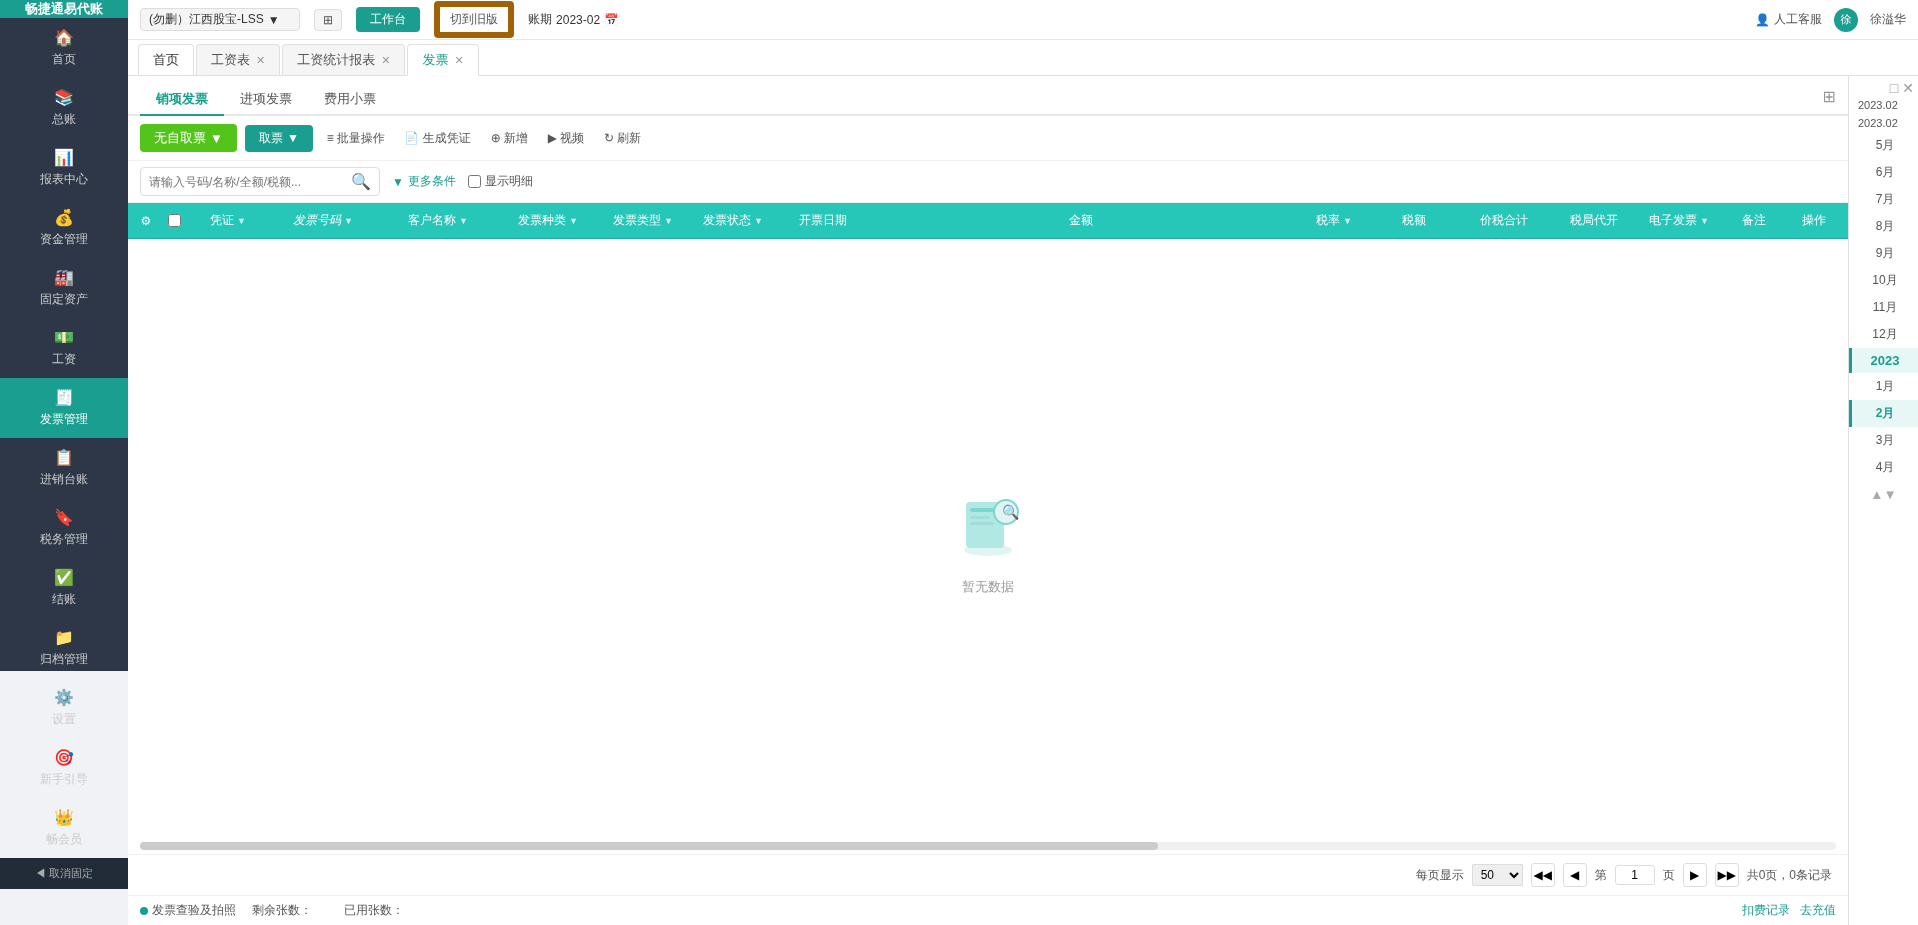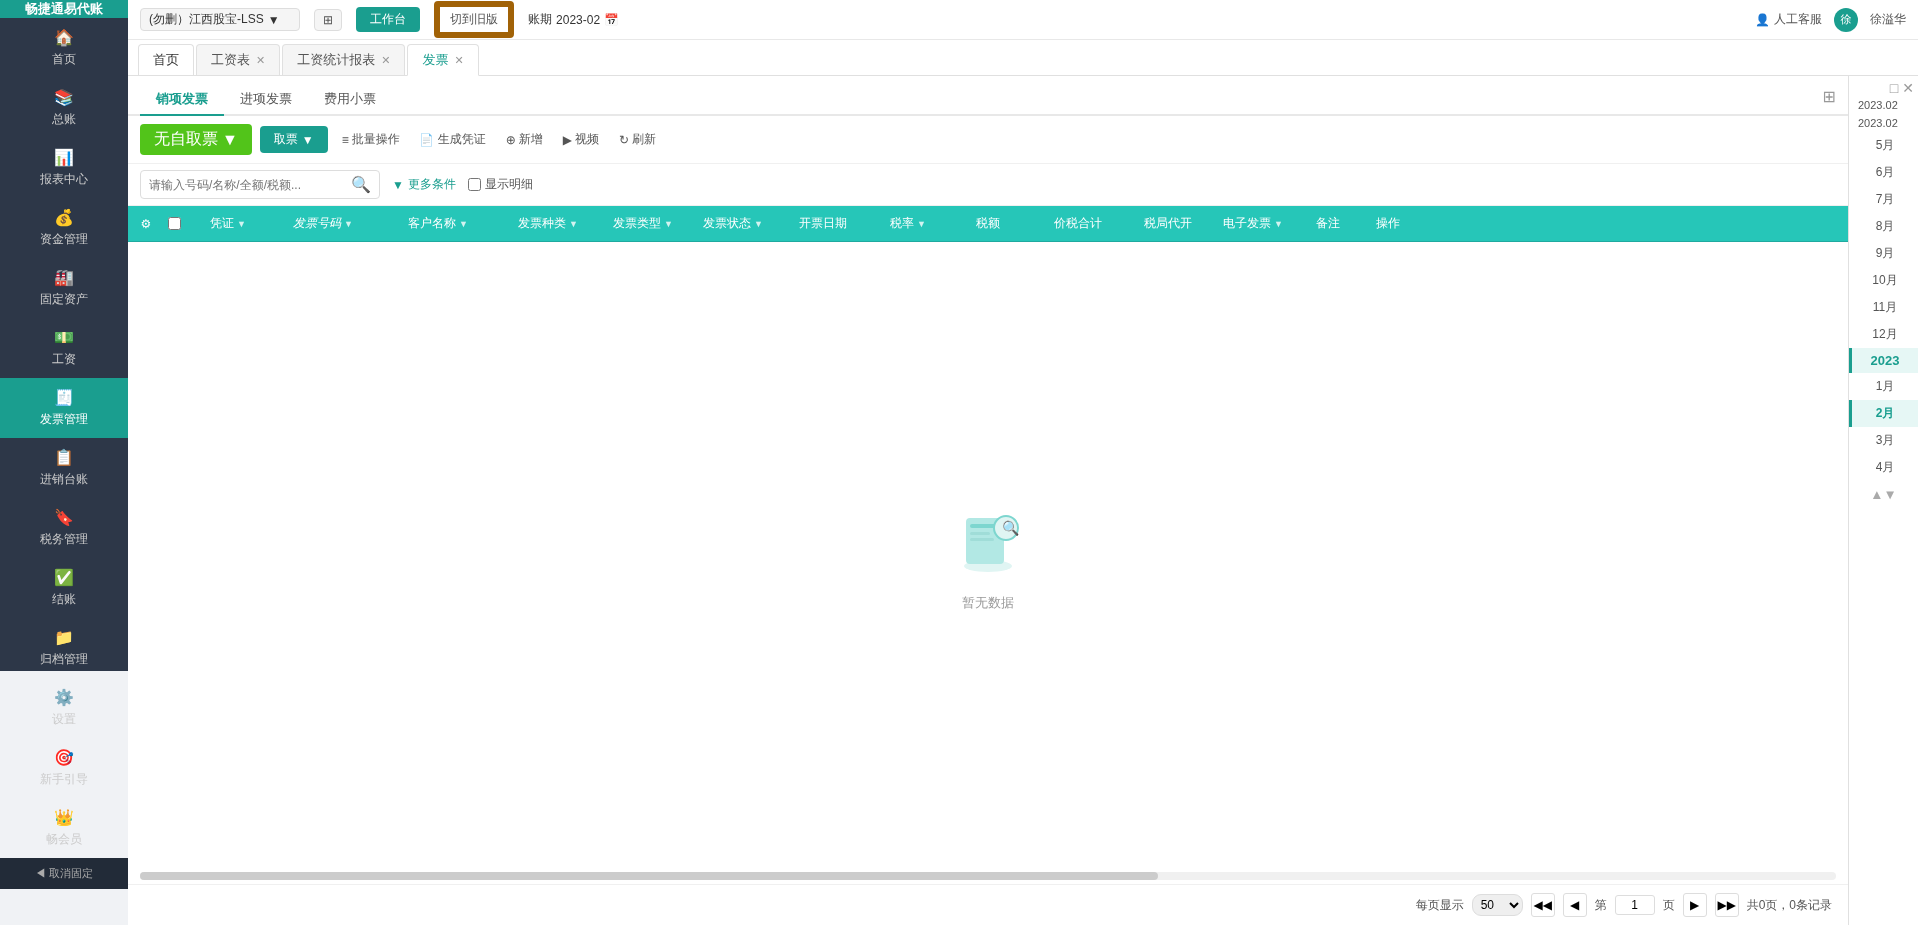--- a/index.html
+++ b/index.html
@@ -194,21 +194,21 @@
       gap: 8px;
       background: white;
       border-bottom: 1px solid #f0f0f0;
     }
     .btn-green {
       background: #52c41a;
       color: white;
       border: none;
       border-radius: 4px;
       padding: 5px 14px;
-      font-size: 16px;
+      font-size: 13px;
       cursor: pointer;
       display: flex;
       align-items: center;
       gap: 4px;
     }
     .btn-teal {
       background: #1a9e8f;
       color: white;
       border: none;
       border-radius: 4px;
@@ -340,21 +340,21 @@
       justify-content: flex-end;
       padding: 8px 16px;
       border-top: 1px solid #f0f0f0;
       background: white;
       gap: 8px;
       font-size: 12px;
       color: #555;
     }
     .page-size-select {
       border: 1px solid #ddd;
-      border-radius: 9px;
+      border-radius: 1px;
       padding: 2px 4px;
       font-size: 12px;
     }
     .page-nav-btn {
       background: none;
       border: 1px solid #ddd;
       border-radius: 3px;
       width: 24px;
       height: 24px;
       cursor: pointer;
@@ -666,20 +666,23 @@
           <span>发票类型</span>
           <span class="sort-icon">▼</span>
         </div>
         <div class="th th-inv-status">
           <span>发票状态</span>
           <span class="sort-icon">▼</span>
         </div>
         <div class="th th-date">
           <span>开票日期</span>
         </div>
+        <div class="th th-amount">
+          <span>金额</span>
+        </div>
         <div class="th th-tax-rate">
           <span>税率</span>
           <span class="sort-icon">▼</span>
         </div>
         <div class="th th-tax">
           <span>税额</span>
         </div>
         <div class="th th-tax-total">
           <span>价税合计</span>
         </div>
@@ -726,20 +729,34 @@
         <button class="page-nav-btn">◀◀</button>
         <button class="page-nav-btn">◀</button>
         <span>第</span>
         <input class="page-input" type="text" value="1" style="">
         <span>页</span>
         <button class="page-nav-btn">▶</button>
         <button class="page-nav-btn">▶▶</button>
         <span>共0页，0条记录</span>
       </div>
 
+      <div class="status-bar">
+        <div class="inv-check-row">
+          <span class="inv-dot"></span>
+          <span>发票查验及拍照</span>
+        </div>
+        <span>剩余张数：</span>
+        <span></span>
+        <span>已用张数：</span>
+        <span></span>
+        <div class="right-links">
+          <span>扣费记录</span>
+          <span>去充值</span>
+        </div>
+      </div>
     </div>
 
     <div class="right-panel">
       <div class="right-panel-header">
         <button class="right-panel-btn">□</button>
         <button class="right-panel-btn">✕</button>
       </div>
       <div class="date-panel">
         <div class="month-item" style="font-size:11px;padding:3px 4px;justify-content:flex-start;padding-left:6px;">
           <span>2023.02</span>

